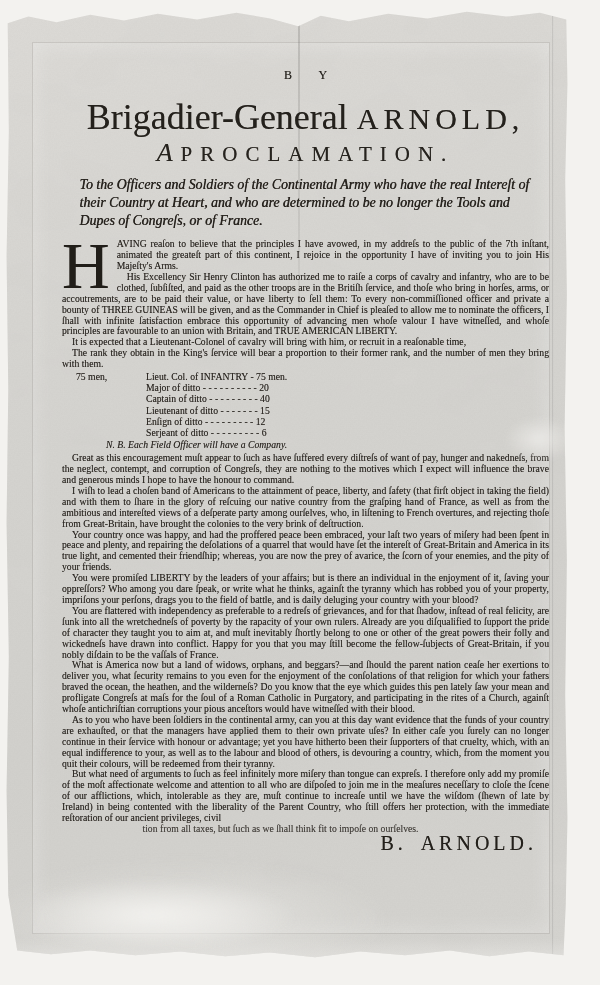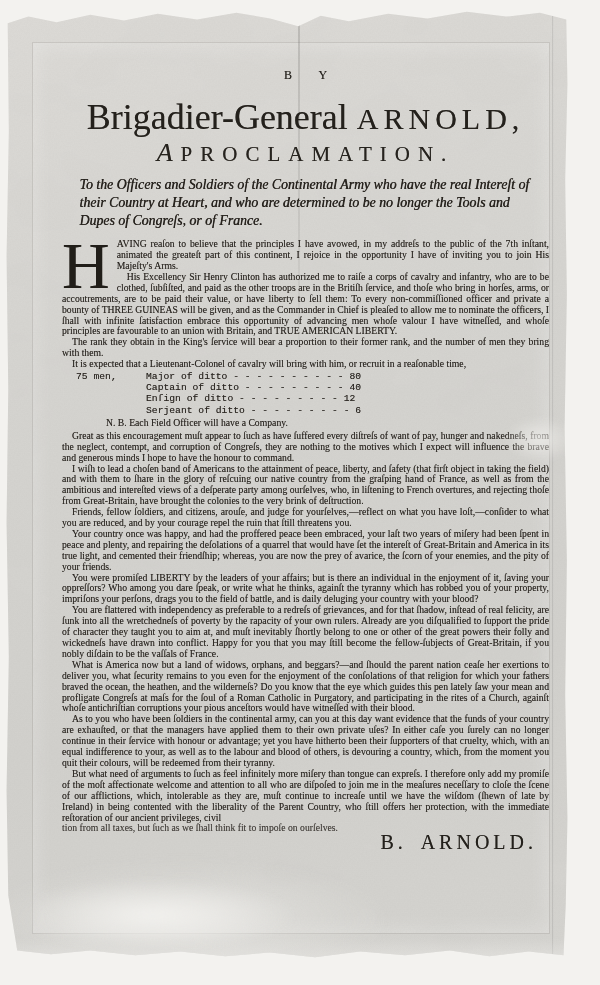--- a/index.html
+++ b/index.html
@@ -41,26 +41,26 @@
     font-style:italic;font-size:13.8px;line-height:1.3;
     text-shadow:0.35px 0 0 currentColor;color:#28241f;
   }
   .body{font-size:9.7px;line-height:10.9px;text-align:justify;}
   .body p{margin:0;text-indent:10px;}
   .body p.opening{text-indent:0;}
   .dropcap{
     float:left;font-size:66px;line-height:52px;height:52px;
     margin:1px 7px 0 0;color:#211e19;
   }
-  .ranktable{display:flex;margin:1px 0 1px;line-height:11.2px;font-family:Liberation Mono, monospace;}
+  .ranktable{display:flex;margin:1px 0 1px;line-height:11.2px;}
   .ranktable .marker{width:84px;padding-left:14px;box-sizing:border-box;}
   .ranktable .left{width:162px;}
   .ranktable .right{flex:1;}
-  .nb{text-indent:0 !important;padding-left:44px;margin:2px 0 2px !important;}
-  .faded-line{text-indent:0 !important;text-align:left;padding-right:50px;opacity:0.85;}
+  .nb{text-indent:0 !important;padding-left:44px;font-style:italic;margin:2px 0 2px !important;}
+  .faded-line{text-indent:0 !important;text-align:center;padding-right:50px;opacity:0.85;}
   .signature{
     text-align:right;padding-right:12px;margin-top:3px;
     font-size:20px;letter-spacing:4px;word-spacing:6px;color:#23201b;
   }
   .stain{position:absolute;z-index:3;pointer-events:none;}
   .stain-a{left:30px;top:872px;width:260px;height:64px;
     background:radial-gradient(ellipse at 45% 55%,rgba(242,241,238,0.95),rgba(242,241,238,0) 72%);
     filter:blur(4px);}
   .stain-b{left:-30px;top:852px;width:420px;height:120px;
     background:radial-gradient(ellipse,rgba(240,239,236,0.55),rgba(240,239,236,0) 70%);
@@ -100,37 +100,38 @@
 
       <h1 class="title"><span>Brigadier-General </span><span class="name">ARNOLD,</span></h1>
 
       <div class="proclamation"><span class="article">A</span><span>PROCLAMATION.</span></div>
 
       <div class="address">To the Officers and Soldiers of the Continental Army who have the real Intereſt of their Country at Heart, and who are determined to be no longer the Tools and Dupes of Congreſs, or of France.</div>
 
       <div class="body">
         <p class="opening"><span class="dropcap">H</span><span>AVING reaſon to believe that the principles I have avowed, in my addreſs to the public of the 7th inſtant, animated the greateſt part of this continent, I rejoice in the opportunity I have of inviting you to join His Majeſty's Arms.</span></p>
         <p>His Excellency Sir Henry Clinton has authorized me to raiſe a corps of cavalry and infantry, who are to be clothed, ſubſiſted, and paid as the other troops are in the Britiſh ſervice, and thoſe who bring in horſes, arms, or accoutrements, are to be paid their value, or have liberty to ſell them: To every non-commiſſioned officer and private a bounty of THREE GUINEAS will be given, and as the Commander in Chief is pleaſed to allow me to nominate the officers, I ſhall with infinite ſatisfaction embrace this opportunity of advancing men whoſe valour I have witneſſed, and whoſe principles are favourable to an union with Britain, and TRUE AMERICAN LIBERTY.</p>
+        <p>It is expected that a Lieutenant-Colonel of cavalry will bring with him, or recruit in a reaſonable time,</p>
         <p>The rank they obtain in the King's ſervice will bear a proportion to their former rank, and the number of men they bring with them.</p>
-        <p>It is expected that a Lieutenant-Colonel of cavalry will bring with him, or recruit in a reaſonable time,</p>
 
         <div class="ranktable">
           <div class="marker">75 men,</div>
           <div class="right">
-            <div>Major of ditto - - - - - - - - - - 80</div>
+            <div>Lieut. Col. of INFANTRY - 75 men.</div>
+            <div>Major of ditto - - - - - - - - - - 20</div>
             <div>Captain of ditto - - - - - - - - - 40</div>
+            <div>Lieutenant of ditto - - - - - - - 15</div>
             <div>Enſign of ditto - - - - - - - - - 12</div>
             <div>Serjeant of ditto - - - - - - - - - 6</div>
           </div>
         </div>
 
         <p class="nb">N. B.  Each Field Officer will have a Company.</p>
         <p>Great as this encouragement muſt appear to ſuch as have ſuffered every diſtreſs of want of pay, hunger and nakedneſs, from the neglect, contempt, and corruption of Congreſs, they are nothing to the motives which I expect will influence the brave and generous minds I hope to have the honour to command.</p>
         <p>I wiſh to lead a choſen band of Americans to the attainment of peace, liberty, and ſafety (that firſt object in taking the field) and with them to ſhare in the glory of reſcuing our native country from the graſping hand of France, as well as from the ambitious and intereſted views of a deſperate party among ourſelves, who, in liſtening to French overtures, and rejecting thoſe from Great-Britain, have brought the colonies to the very brink of deſtruction.</p>
-        <p>Friends, fellow ſoldiers, and citizens, arouſe, and judge for yourſelves,—reflect on what you have loſt,—conſider to what you are reduced, and by your courage repel the ruin that ſtill threatens you.</p>
         <p>Your country once was happy, and had the proffered peace been embraced, your laſt two years of miſery had been ſpent in peace and plenty, and repairing the deſolations of a quarrel that would have ſet the intereſt of Great-Britain and America in its true light, and cemented their friendſhip; whereas, you are now the prey of avarice, the ſcorn of your enemies, and the pity of your friends.</p>
         <p>You were promiſed LIBERTY by the leaders of your affairs; but is there an individual in the enjoyment of it, ſaving your oppreſſors?  Who among you dare ſpeak, or write what he thinks, againſt the tyranny which has robbed you of your property, impriſons your perſons, drags you to the field of battle, and is daily deluging your country with your blood?</p>
         <p>You are flattered with independency as preferable to a redreſs of grievances, and for that ſhadow, inſtead of real felicity, are ſunk into all the wretchedneſs of poverty by the rapacity of your own rulers.  Already are you diſqualified to ſupport the pride of character they taught you to aim at, and muſt inevitably ſhortly belong to one or other of the great powers their folly and wickedneſs have drawn into conflict.  Happy for you that you may ſtill become the fellow-ſubjects of Great-Britain, if you nobly diſdain to be the vaſſals of France.</p>
         <p>What is America now but a land of widows, orphans, and beggars?—and ſhould the parent nation ceaſe her exertions to deliver you, what ſecurity remains to you even for the enjoyment of the conſolations of that religion for which your fathers braved the ocean, the heathen, and the wilderneſs?  Do you know that the eye which guides this pen lately ſaw your mean and profligate Congreſs at maſs for the ſoul of a Roman Catholic in Purgatory, and participating in the rites of a Church, againſt whoſe antichriſtian corruptions your pious anceſtors would have witneſſed with their blood.</p>
         <p>As to you who have been ſoldiers in the continental army, can you at this day want evidence that the funds of your country are exhauſted, or that the managers have applied them to their own private uſes?  In either caſe you ſurely can no longer continue in their ſervice with honour or advantage; yet you have hitherto been their ſupporters of that cruelty, which, with an equal indifference to your, as well as to the labour and blood of others, is devouring a country, which, from the moment you quit their colours, will be redeemed from their tyranny.</p>
         <p>But what need of arguments to ſuch as feel infinitely more miſery than tongue can expreſs.  I therefore only add my promiſe of the moſt affectionate welcome and attention to all who are diſpoſed to join me in the meaſures neceſſary to cloſe the ſcene of our afflictions, which, intolerable as they are, muſt continue to increaſe until we have the wiſdom (ſhewn of late by Ireland) in being contented with the liberality of the Parent Country, who ſtill offers her protection, with the immediate reſtoration of our ancient privileges, civil</p>
         <p class="faded-line">tion from all taxes, but ſuch as we ſhall think fit to impoſe on ourſelves.</p>
 
         <div class="signature">B.  ARNOLD.</div>
       </div>

